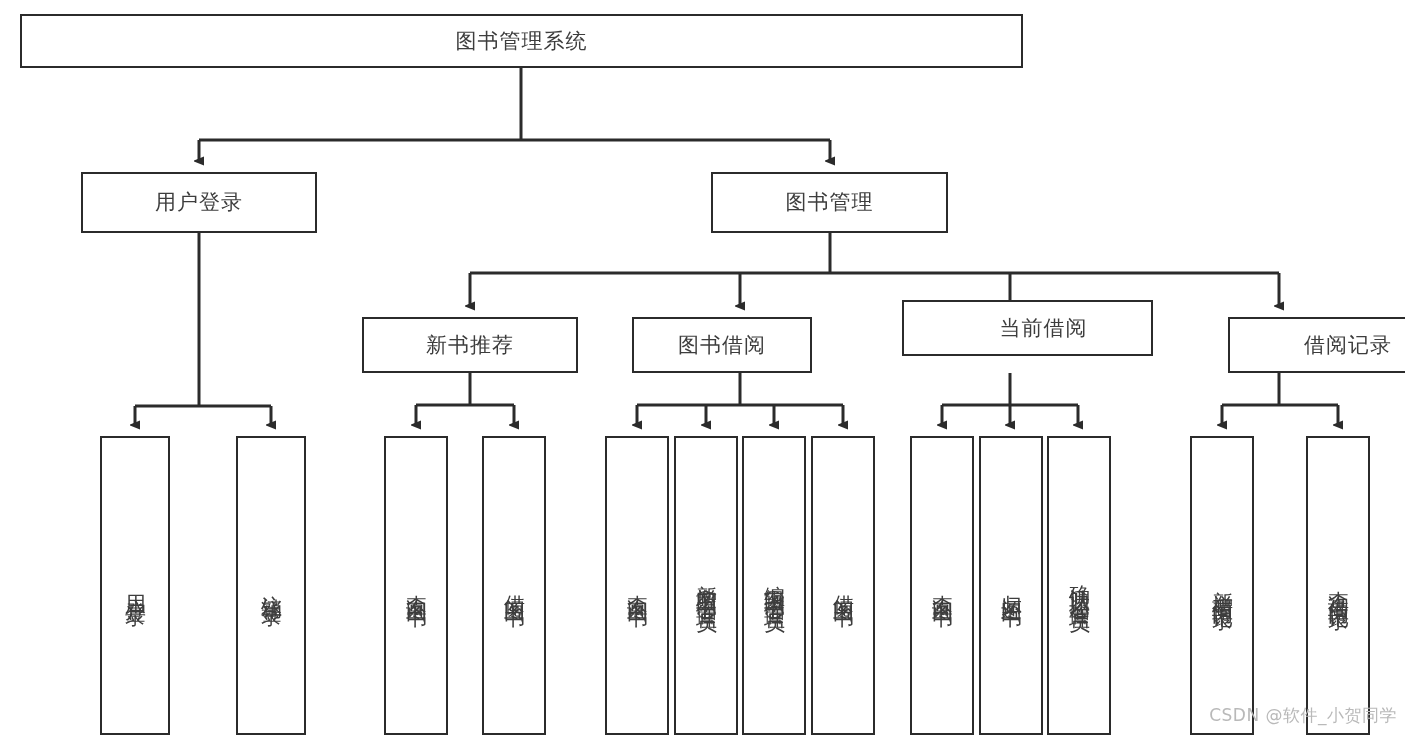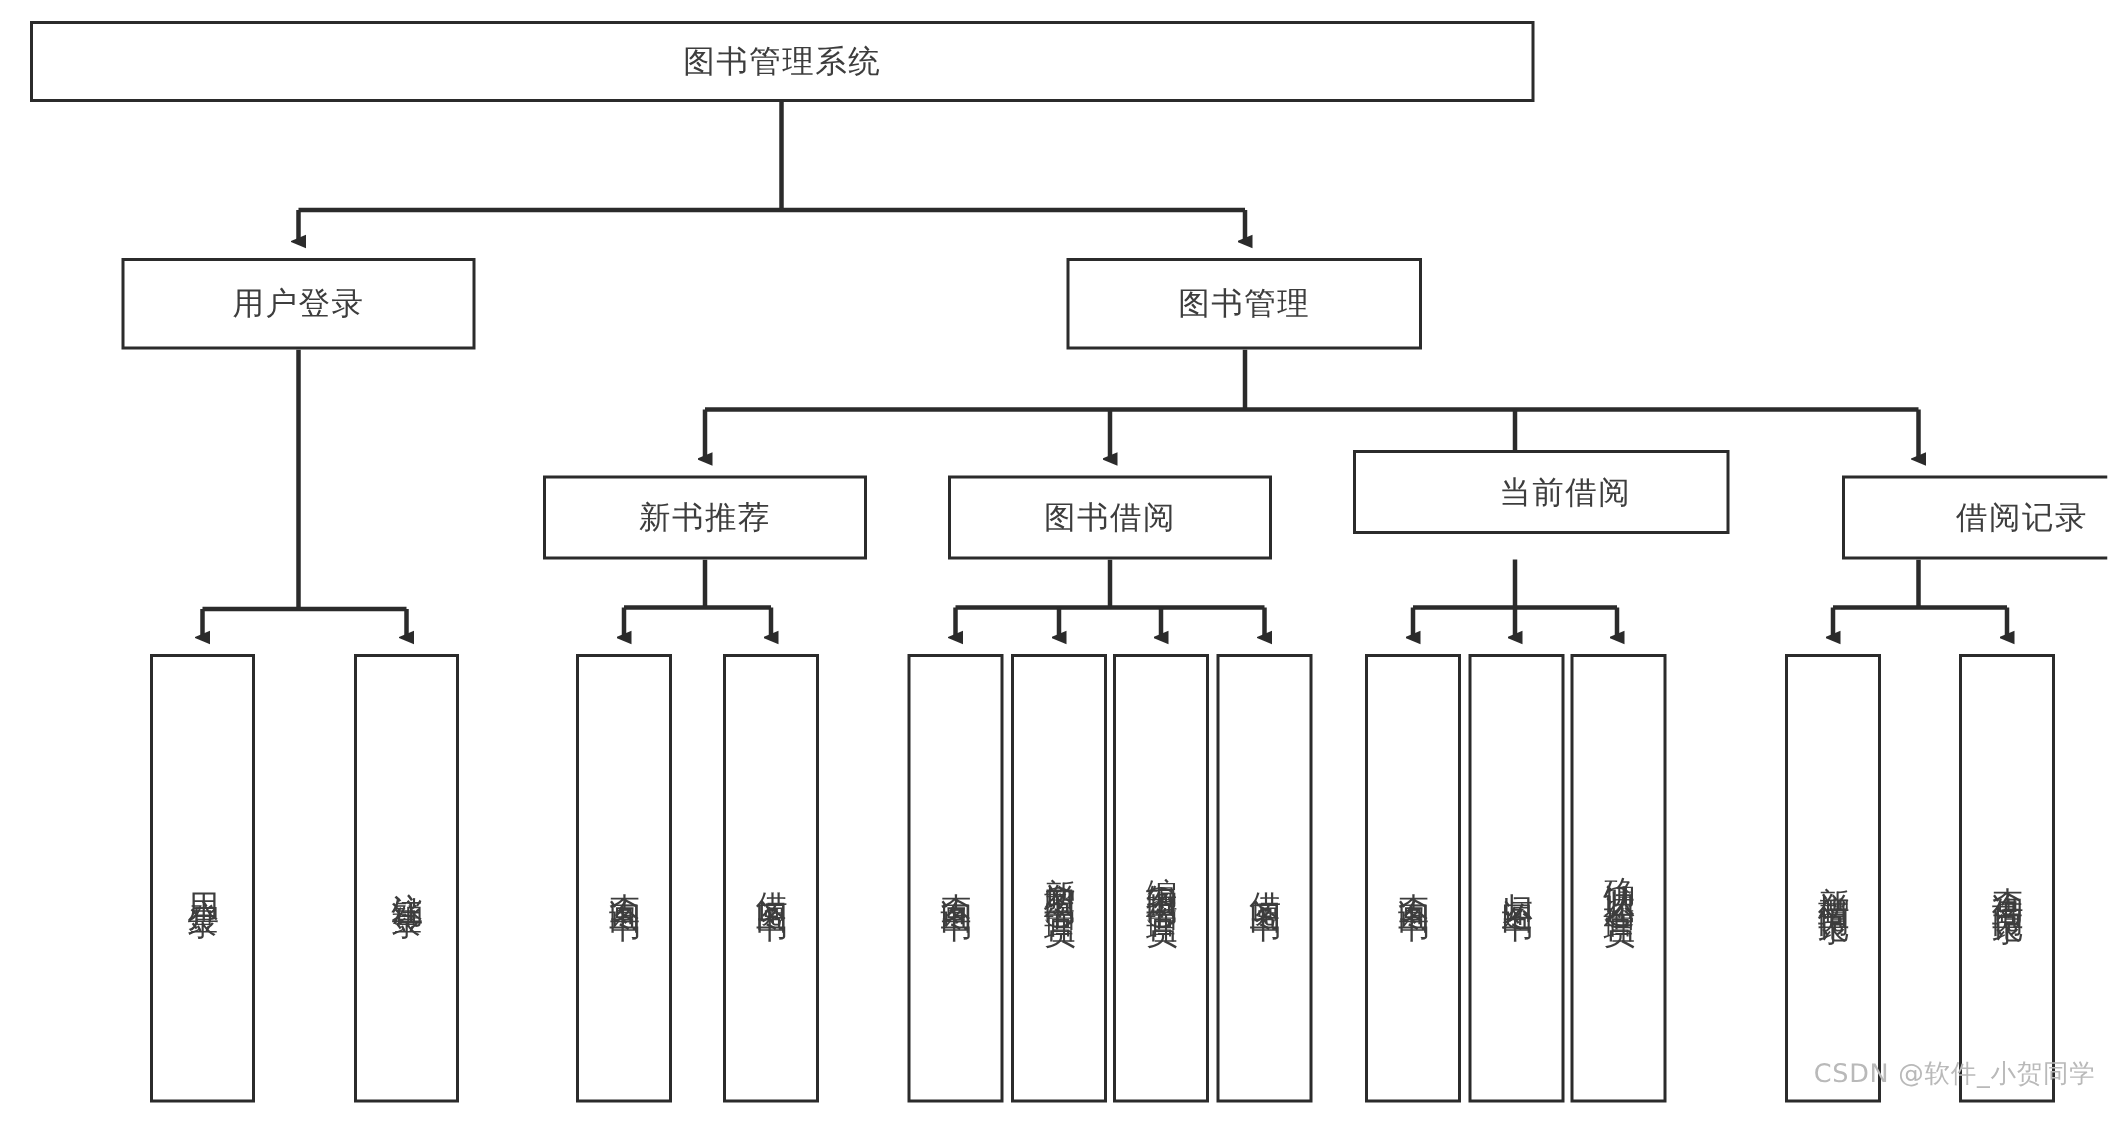--- a/index.html
+++ b/index.html
@@ -128,21 +128,21 @@
   <div class="node" style="left:81px; top:172px; width:236px; height:61px;">
     <span class="node-label">用户登录</span>
   </div>
   <div class="node" style="left:362px; top:317px; width:216px; height:56px;">
     <span class="node-label">新书推荐</span>
   </div>
 
   <div class="node" style="left:711px; top:172px; width:237px; height:61px;">
     <span class="node-label">图书管理</span>
   </div>
-  <div class="node" style="left:632px; top:317px; width:216px; height:56px;">
+  <div class="node" style="left:632px; top:317px; width:180px; height:56px;">
     <span class="node-label">图书借阅</span>
   </div>
   <div class="node" style="left:902px; top:300px; width:251px; height:56px;padding-left:32px;">
     <span class="node-label">当前借阅</span>
   </div>
   <div class="node" style="left:1228px; top:317px; width:240px; height:56px;">
     <span class="node-label">借阅记录</span>
   </div>
 
   <div class="node vertical" style="left:100px; top:436px; width:70px; height:299px;">

